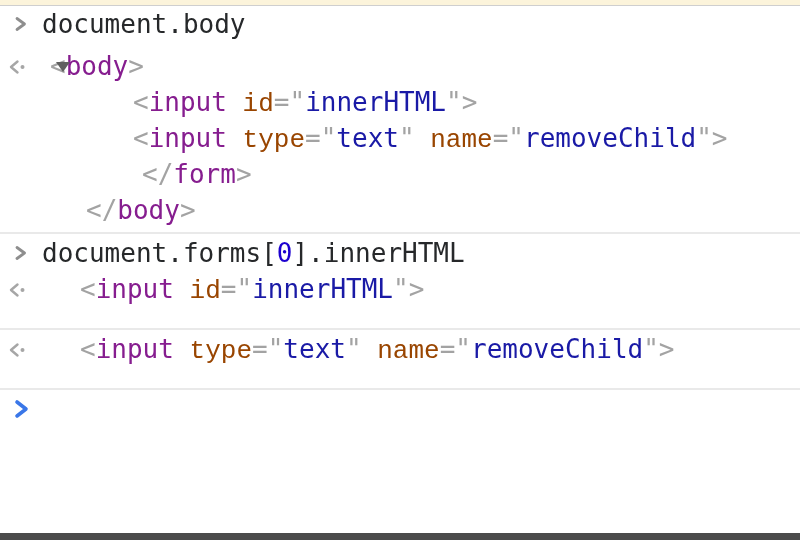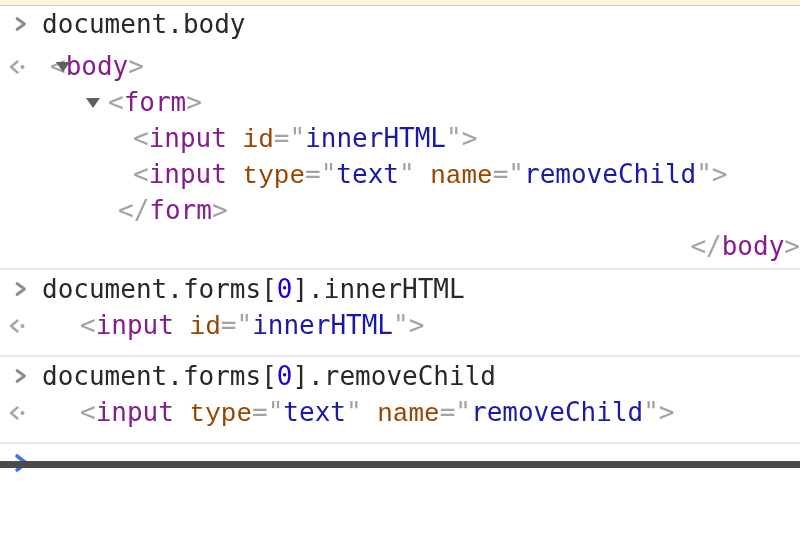--- a/index.html
+++ b/index.html
@@ -3,29 +3,29 @@
 <meta charset="utf-8">
 <style>
   :root{
     --bg:#ffffff; --text:#26282a; --tag:#861d8f; --attrName:#994500; --attrValue:#1a1aa6;
     --num:#1c00cf; --punct:#a3a3a3; --chevron:#8e8e8e; --prompt:#3a77e8; --returnIcon:#a6a6a6;
     --twisty:#5f5f5f; --separator:#e9e9e9; --topbarBg:#fcf4db; --topbarBorder:#cfcfcf; --bottombar:#4b4b4b;
   }
   *{box-sizing:border-box;}
   html,body{margin:0;padding:0;}
   body{width:800px;height:540px;overflow:hidden;background:var(--bg);}
-  .screen{position:relative;width:800px;height:468px;background:var(--bg);
+  .screen{position:relative;width:800px;height:540px;background:var(--bg);
           font-family:"DejaVu Sans Mono","Liberation Mono",monospace;font-size:26px;color:var(--text);}
   .topbar{height:6px;background:var(--topbarBg);border-bottom:1px solid var(--topbarBorder);}
   .bottombar{position:absolute;left:0;bottom:0;width:100%;height:7px;background:var(--bottombar);}
   .entry{border-bottom:2px solid var(--separator);}
   .entry .result-block{margin-top:0;}
   .entry.first{padding-bottom:4px;}
   .entry.first .result-block{margin-top:6px;}
-  .entry.rest{padding-top:1px;padding-bottom:12px;}
+  .entry.rest{padding-top:1px;padding-bottom:21px;}
   .row{position:relative;height:36px;line-height:36px;white-space:pre;}
   .command-row{padding-left:42px;}
   .tree-row{padding-left:80px;}
   .icon-chevron{position:absolute;left:13px;top:10px;}
   .icon-return{position:absolute;left:8px;top:11px;}
   .twisty{position:absolute;top:14px;width:0;height:0;border-left:7px solid transparent;
           border-right:7px solid transparent;border-top:10px solid var(--twisty);}
   .tok-plain{color:var(--text);}
   .tok-num{color:var(--num);}
   .tok-punct{color:var(--punct);}
@@ -44,42 +44,38 @@
   <div class="log">
       <div class="entry first">
         <div class="row command-row"><svg class="icon-chevron" width="16" height="16" viewBox="0 0 16 16">
             <path d="M4 2.5 L11.5 8 L4 13.5" fill="none" stroke="var(--chevron)" stroke-width="2.8" stroke-linecap="round" stroke-linejoin="round"></path>
           </svg><span class="tok-plain">document.body</span></div>
         <div class="result-block">
           <div class="row tree-row" style="padding-left: 50px;"><svg class="icon-return" width="20" height="16" viewBox="0 0 20 16">
               <path d="M9.5 2.5 L3 8 L9.5 13.5" fill="none" stroke="var(--returnIcon)" stroke-width="2.4" stroke-linecap="round" stroke-linejoin="round"></path>
               <circle cx="14.5" cy="8" r="2" fill="var(--returnIcon)"></circle>
             </svg><span class="twisty" style="left: 56px;"></span><span class="tok-punct">&lt;</span><span class="tok-tag">body</span><span class="tok-punct">&gt;</span></div>
-          <div class="row tree-row" style="padding-left: 108px;"><span class="twisty" style="left: 86px;"></span><span class="tok-punct">&lt;</span><span class="tok-tag">form</span><span class="tok-punct">&gt;</span></div>
           <div class="row tree-row" style="padding-left: 133px;"><span class="tok-punct">&lt;</span><span class="tok-tag">input</span><span class="tok-plain"> </span><span class="tok-attr">id</span><span class="tok-punct">="</span><span class="tok-val">innerHTML</span><span class="tok-punct">"&gt;</span></div>
           <div class="row tree-row" style="padding-left: 133px;"><span class="tok-punct">&lt;</span><span class="tok-tag">input</span><span class="tok-plain"> </span><span class="tok-attr">type</span><span class="tok-punct">="</span><span class="tok-val">text</span><span class="tok-punct">"</span><span class="tok-plain"> </span><span class="tok-attr">name</span><span class="tok-punct">="</span><span class="tok-val">removeChild</span><span class="tok-punct">"&gt;</span></div>
-          <div class="row tree-row" style="padding-left: 118px;"><span class="tok-punct">&lt;/</span><span class="tok-tag">form</span><span class="tok-punct">&gt;</span></div>
-          <div class="row tree-row" style="padding-left: 86px; text-align: right;"><span class="tok-punct">&lt;/</span><span class="tok-tag">body</span><span class="tok-punct">&gt;</span></div>
+          <div class="row tree-row" style="padding-left: 118px; margin-left: 24px;"><span class="tok-punct">&lt;/</span><span class="tok-tag">form</span><span class="tok-punct">&gt;</span></div>
+          <div class="row tree-row" style="padding-left: 86px;"><span class="tok-punct">&lt;/</span><span class="tok-tag">body</span><span class="tok-punct">&gt;</span></div>
         </div>
       </div>
       <div class="entry rest">
         <div class="row command-row"><svg class="icon-chevron" width="16" height="16" viewBox="0 0 16 16">
             <path d="M4 2.5 L11.5 8 L4 13.5" fill="none" stroke="var(--chevron)" stroke-width="2.8" stroke-linecap="round" stroke-linejoin="round"></path>
           </svg><span class="tok-plain">document.forms[</span><span class="tok-num">0</span><span class="tok-plain">].innerHTML</span></div>
         <div class="result-block">
           <div class="row tree-row" style="padding-left: 80px;"><svg class="icon-return" width="20" height="16" viewBox="0 0 20 16">
               <path d="M9.5 2.5 L3 8 L9.5 13.5" fill="none" stroke="var(--returnIcon)" stroke-width="2.4" stroke-linecap="round" stroke-linejoin="round"></path>
               <circle cx="14.5" cy="8" r="2" fill="var(--returnIcon)"></circle>
             </svg><span class="tok-punct">&lt;</span><span class="tok-tag">input</span><span class="tok-plain"> </span><span class="tok-attr">id</span><span class="tok-punct">="</span><span class="tok-val">innerHTML</span><span class="tok-punct">"&gt;</span></div>
         </div>
       </div>
       <div class="entry rest">
-        <div class="row command-row"><svg class="icon-chevron" width="16" height="16" viewBox="0 0 16 16">
-            <path d="M4 2.5 L11.5 8 L4 13.5" fill="none" stroke="var(--chevron)" stroke-width="2.8" stroke-linecap="round" stroke-linejoin="round"></path>
-          </svg><span class="tok-plain">document.forms[</span><span class="tok-num">0</span><span class="tok-plain">].removeChild</span></div>
         <div class="result-block">
           <div class="row tree-row" style="padding-left: 80px;"><svg class="icon-return" width="20" height="16" viewBox="0 0 20 16">
               <path d="M9.5 2.5 L3 8 L9.5 13.5" fill="none" stroke="var(--returnIcon)" stroke-width="2.4" stroke-linecap="round" stroke-linejoin="round"></path>
               <circle cx="14.5" cy="8" r="2" fill="var(--returnIcon)"></circle>
             </svg><span class="tok-punct">&lt;</span><span class="tok-tag">input</span><span class="tok-plain"> </span><span class="tok-attr">type</span><span class="tok-punct">="</span><span class="tok-val">text</span><span class="tok-punct">"</span><span class="tok-plain"> </span><span class="tok-attr">name</span><span class="tok-punct">="</span><span class="tok-val">removeChild</span><span class="tok-punct">"&gt;</span></div>
         </div>
       </div>
     </div>
 
   <div class="prompt-row">

